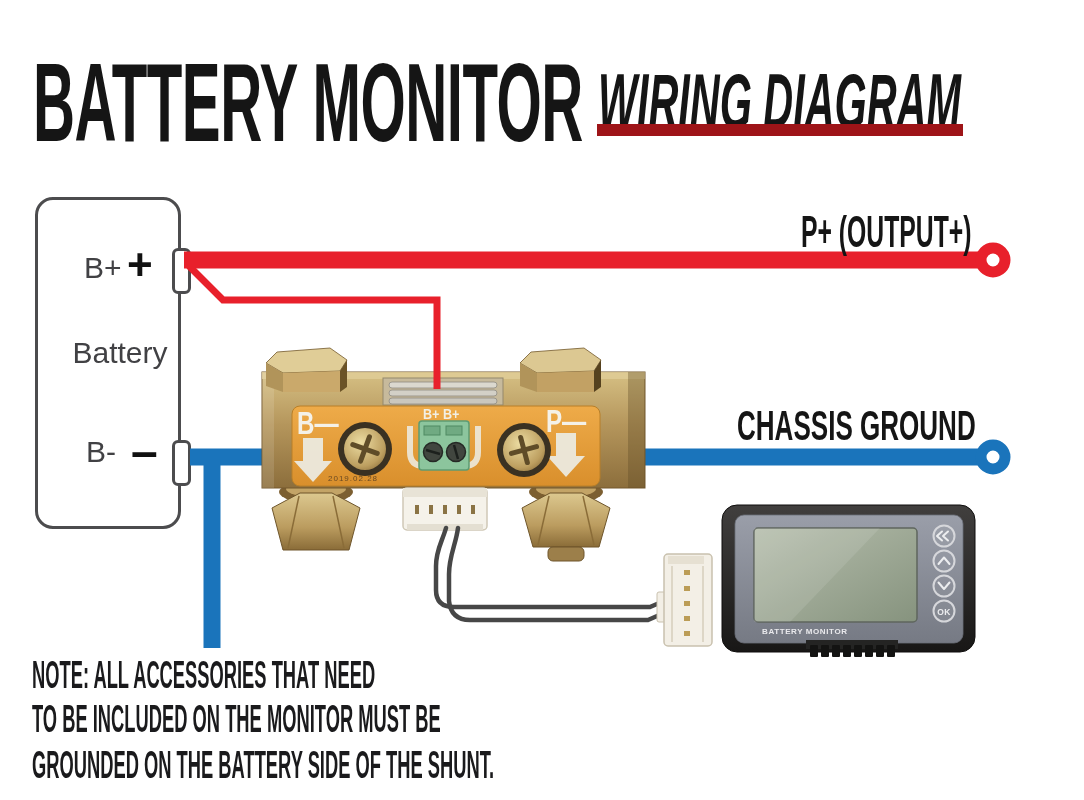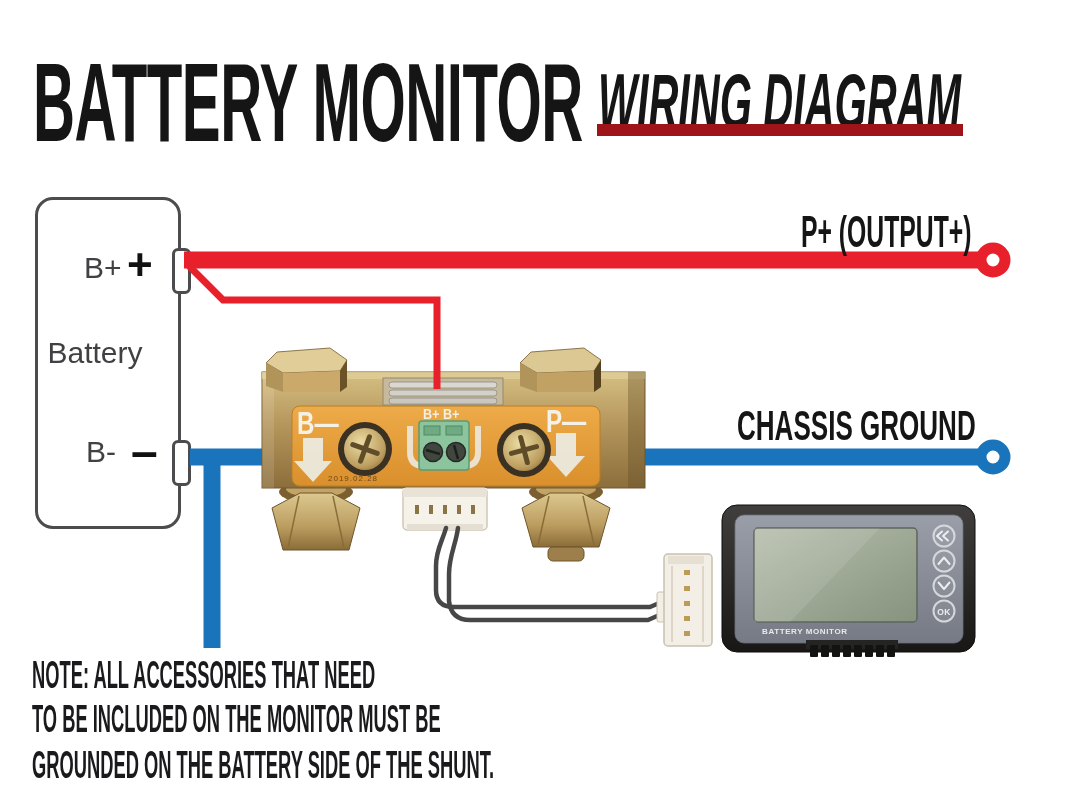--- a/index.html
+++ b/index.html
@@ -26,21 +26,21 @@
 
   <div class="abs cond title-main">BATTERY MONITOR</div>
   <div class="abs cond title-sub">WIRING DIAGRAM</div>
   <div class="abs title-underline"></div>
 
   <div class="abs battery-box"></div>
   <div class="abs battery-tab" style="left:172px;top:248px;"></div>
   <div class="abs battery-tab" style="left:172px;top:440px;"></div>
   <div class="abs bat-text" style="left:84px;top:253px;font-size:30px;">B+</div>
   <div class="abs" style="left:127px;top:243px;font-size:44px;font-weight:bold;color:#111;line-height:1;">+</div>
-  <div class="abs bat-text" style="left:25px;top:338px;width:140px;text-align:center;font-size:30px;">Battery</div>
+  <div class="abs bat-text" style="left:50px;top:338px;width:140px;text-align:center;font-size:30px;">Battery</div>
   <div class="abs bat-text" style="left:86px;top:437px;font-size:30px;">B-</div>
   <div class="abs" style="left:131px;top:428px;font-size:48px;font-weight:bold;color:#111;line-height:1;">–</div>
 
   <svg class="abs" style="left:0;top:0;" width="1084" height="800" viewBox="0 0 1084 800">
     <defs>
       <linearGradient id="brassBody" x1="0" y1="0" x2="0" y2="1">
         <stop offset="0" stop-color="#d6c084"></stop>
           <stop offset="0.45" stop-color="#b5965c"></stop>
           <stop offset="1" stop-color="#8c6e3c"></stop>
       </linearGradient>

